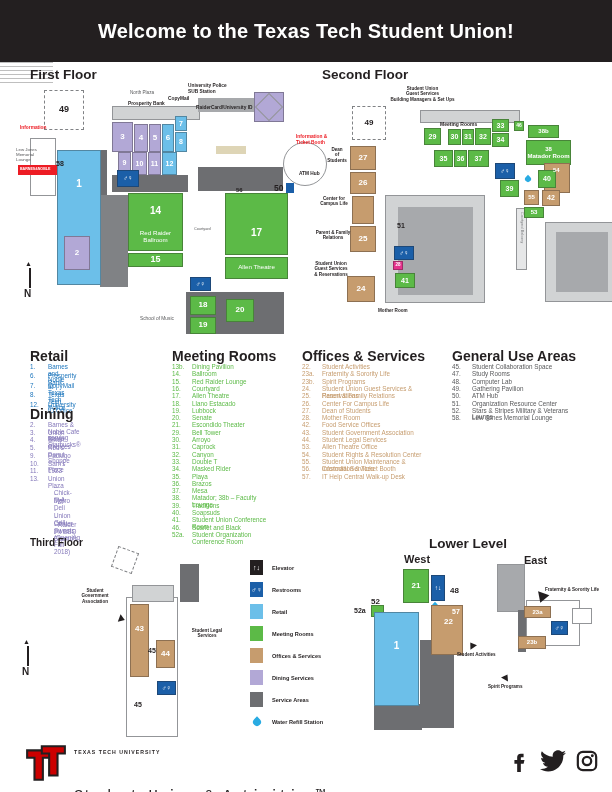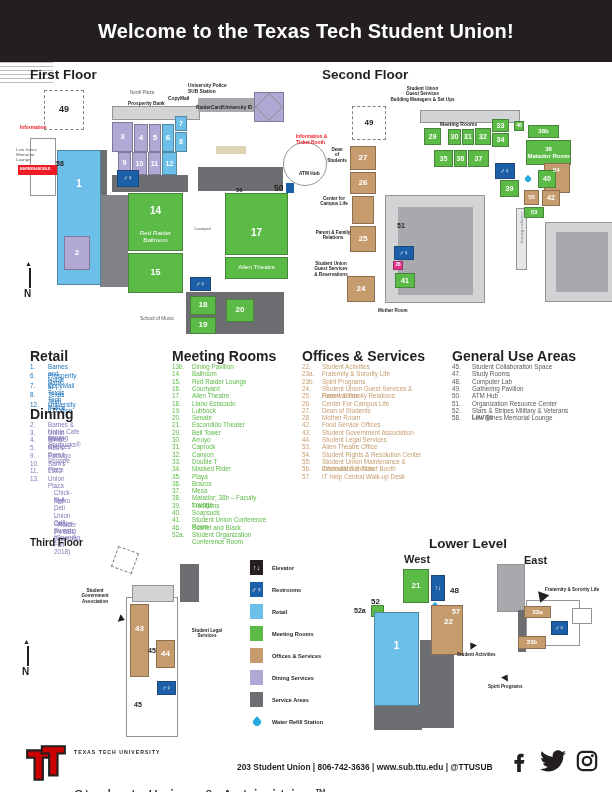--- a/index.html
+++ b/index.html
@@ -42,21 +42,20 @@
 
   <div class="footer">
     <svg style="position:absolute;left:24px;top:4px" width="44" height="44" viewBox="0 0 42 42">
       <g fill="#cc0000" stroke="#231f20" stroke-width="2" stroke-linejoin="miter">
         <path d="M3 8 H25 V15 H18 V36 H10 V15 H3 Z"></path>
         <path d="M17 4 H39 V11 H32 V32 H24 V11 H17 Z"></path>
       </g>
     </svg>
     <div class="f-inst">TEXAS TECH UNIVERSITY</div>
     <div class="f-org">Student Union &amp; Activities™</div>
-    <div class="f-contact">203 Student Union  |  806-742-3636  |  www.sub.ttu.edu  |  @TTUSUB</div>
     <div class="f-social">
       <svg width="22" height="22" viewBox="0 0 24 24">
         <path fill="#231f20" d="M14 8h3V4h-3c-2.8 0-4 1.8-4 4v3H7v4h3v9h4v-9h3l1-4h-4V8.5c0-.3.2-.5.5-.5z"></path>
       </svg>
       <svg width="26" height="22" viewBox="0 0 24 20">
         <path fill="#231f20" d="M24 2.4c-.9.4-1.8.7-2.8.8 1-.6 1.8-1.6 2.2-2.7-1 .6-2 1-3.1 1.2C19.3.6 18 0 16.6 0c-2.7 0-4.9 2.2-4.9 4.9 0 .4 0 .8.1 1.1C7.7 5.8 4.1 3.8 1.7.9c-.4.7-.7 1.6-.7 2.5 0 1.7.9 3.2 2.2 4.1-.8 0-1.6-.2-2.2-.6v.1c0 2.4 1.7 4.4 3.9 4.8-.4.1-.8.2-1.3.2-.3 0-.6 0-.9-.1.6 2 2.4 3.4 4.6 3.4-1.7 1.3-3.8 2.1-6.1 2.1H0c2.2 1.4 4.8 2.2 7.5 2.2 9.1 0 14-7.5 14-14v-.6c1-.7 1.8-1.6 2.5-2.6z"></path>
       </svg>
       <svg width="22" height="22" viewBox="0 0 24 24">
         <rect x="2" y="2" width="20" height="20" rx="5.5" fill="none" stroke="#231f20" stroke-width="2.4"></rect>
         <circle cx="12" cy="12" r="4.6" fill="none" stroke="#231f20" stroke-width="2.4"></circle>
@@ -89,21 +88,21 @@
     <div class="room" style="z-index: 2; left: 149px; top: 124px; width: 12px; height: 28px; background: rgb(178, 168, 214); font-size: 8px;">5</div>
     <div class="room" style="z-index: 2; left: 162px; top: 124px; width: 12px; height: 28px; background: rgb(108, 191, 233); font-size: 8px;">6</div>
     <div class="room" style="z-index: 2; left: 175px; top: 116px; width: 12px; height: 15px; background: rgb(108, 191, 233); font-size: 7px;">7</div>
     <div class="room" style="z-index: 2; left: 175px; top: 132px; width: 12px; height: 20px; background: rgb(108, 191, 233); font-size: 7px;">8</div>
     <div class="room" style="z-index: 2; left: 118px; top: 152px; width: 13px; height: 22px; background: rgb(178, 168, 214); font-size: 7px;">9</div>
     <div class="room" style="z-index: 2; left: 132px; top: 152px; width: 15px; height: 23px; background: rgb(178, 168, 214); font-size: 7px;">10</div>
     <div class="room" style="z-index: 2; left: 148px; top: 152px; width: 13px; height: 23px; background: rgb(178, 168, 214); font-size: 7px;">11</div>
     <div class="room" style="z-index: 2; left: 162px; top: 152px; width: 15px; height: 23px; background: rgb(108, 191, 233); font-size: 7px;">12</div>
     <div class="room" style="z-index: 2; left: 254px; top: 92px; width: 30px; height: 30px; background: rgb(178, 168, 214); font-size: 7px;"></div>
     <div class="room" style="z-index: 2; left: 128px; top: 193px; width: 55px; height: 58px; background: rgb(92, 186, 71); font-size: 10px; align-items: flex-start; padding-top: 12px;">14</div>
-    <div class="room" style="z-index: 2; left: 128px; top: 253px; width: 55px; height: 40px; background: rgb(92, 186, 71); font-size: 9px;">15</div>
+    <div class="room" style="z-index: 2; left: 128px; top: 253px; width: 55px; height: 14px; background: rgb(92, 186, 71); font-size: 9px;">15</div>
     <div class="room" style="z-index: 2; left: 225px; top: 193px; width: 63px; height: 62px; background: rgb(92, 186, 71); font-size: 10px; align-items: flex-start; padding-top: 34px;">17</div>
     <div class="room" style="z-index: 2; left: 225px; top: 257px; width: 63px; height: 22px; background: rgb(92, 186, 71); font-size: 7px;"></div>
     <div class="room" style="z-index: 2; left: 190px; top: 296px; width: 26px; height: 19px; background: rgb(92, 186, 71); font-size: 8px;">18</div>
     <div class="room" style="z-index: 2; left: 190px; top: 317px; width: 26px; height: 17px; background: rgb(92, 186, 71); font-size: 8px;">19</div>
     <div class="room" style="z-index: 2; left: 226px; top: 299px; width: 28px; height: 23px; background: rgb(92, 186, 71); font-size: 8px;">20</div>
     <div class="room" style="z-index: 2; left: 117px; top: 170px; width: 22px; height: 17px; background: rgb(27, 95, 168); font-size: 6.5px;">♂♀</div>
     <div class="room" style="z-index: 2; left: 190px; top: 277px; width: 21px; height: 14px; background: rgb(27, 95, 168); font-size: 6.5px;">♂♀</div>
     <div class="lbl" style="z-index: 6; left: 30px; top: 67px; font-size: 13.5px; color: rgb(35, 31, 32); font-weight: bold;">First Floor</div>
     <div class="lbl" style="z-index: 6; left: 112px; top: 90px; font-size: 4.6px; color: rgb(88, 89, 91); width: 60px; text-align: center;">North Plaza</div>
     <div class="lbl" style="z-index: 6; left: 128px; top: 101px; font-size: 4.8px; color: rgb(35, 31, 32); font-weight: bold;">Prosperity Bank</div>

